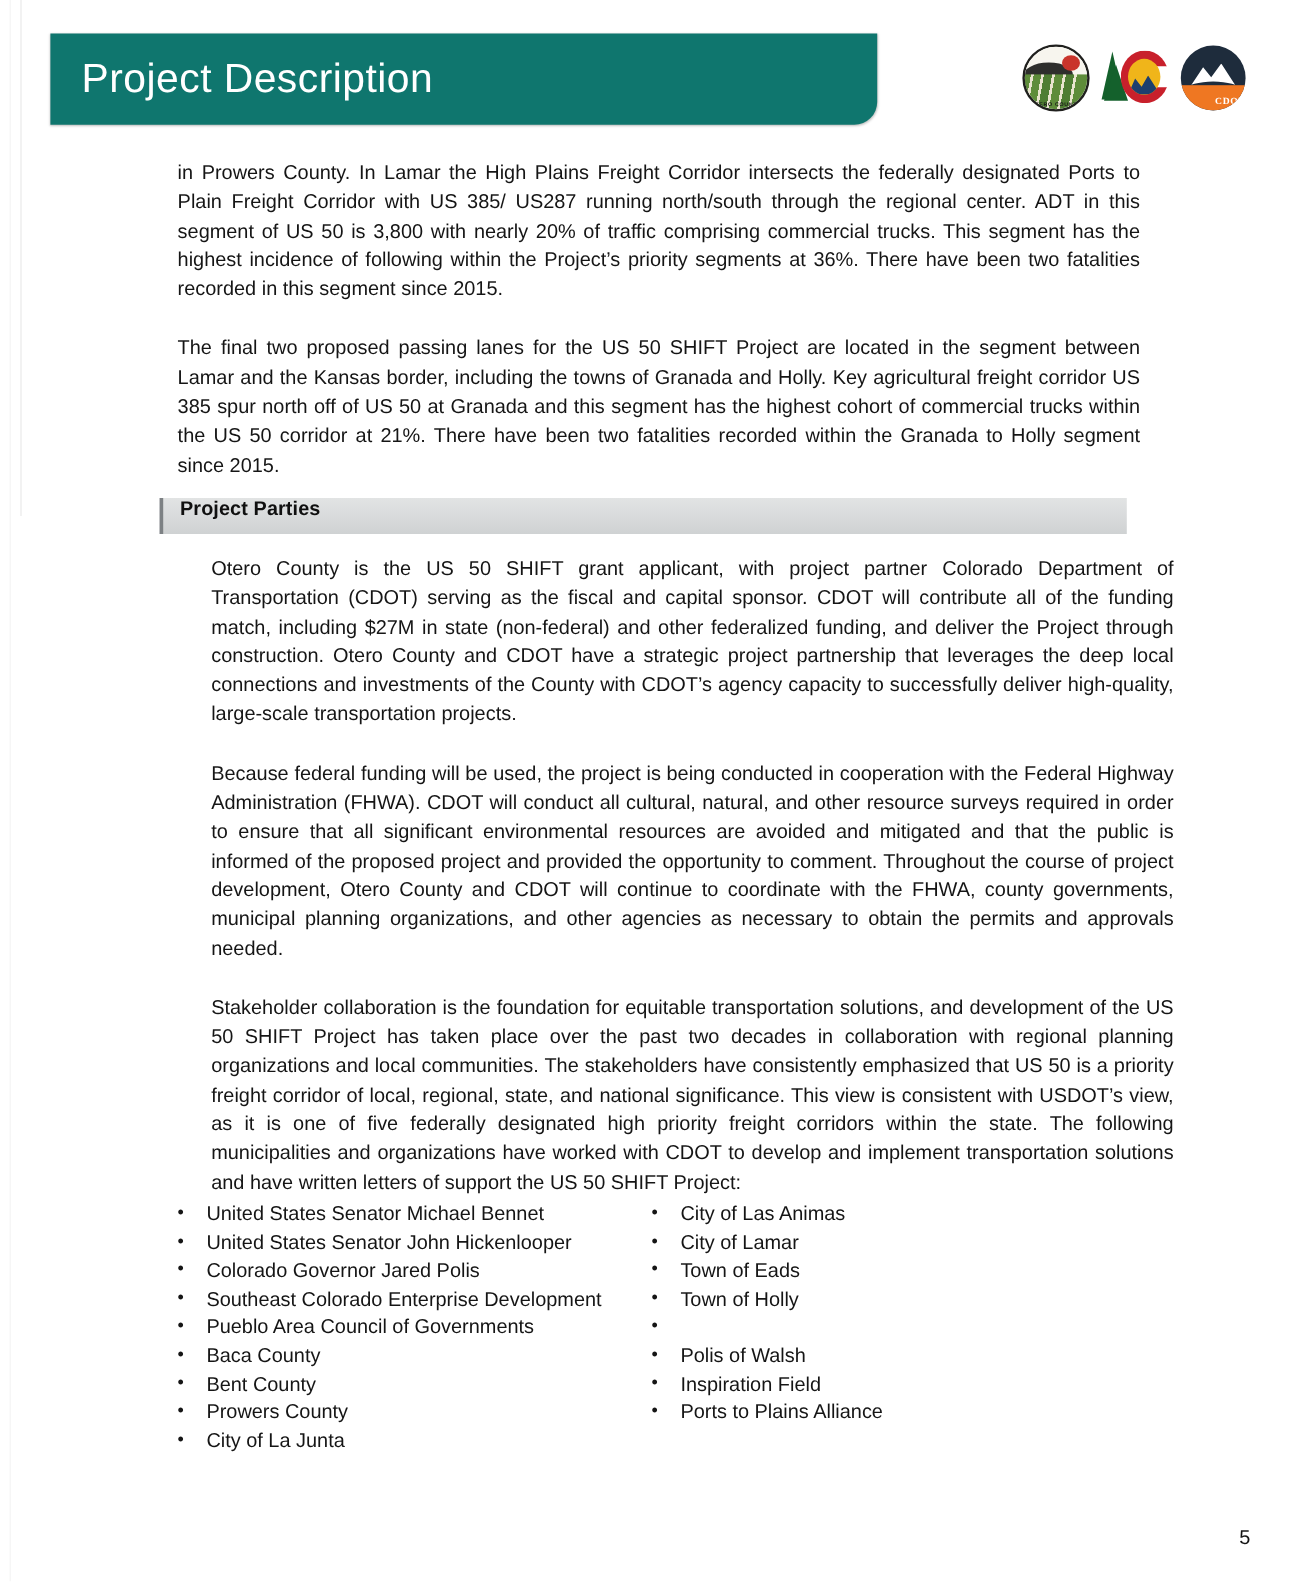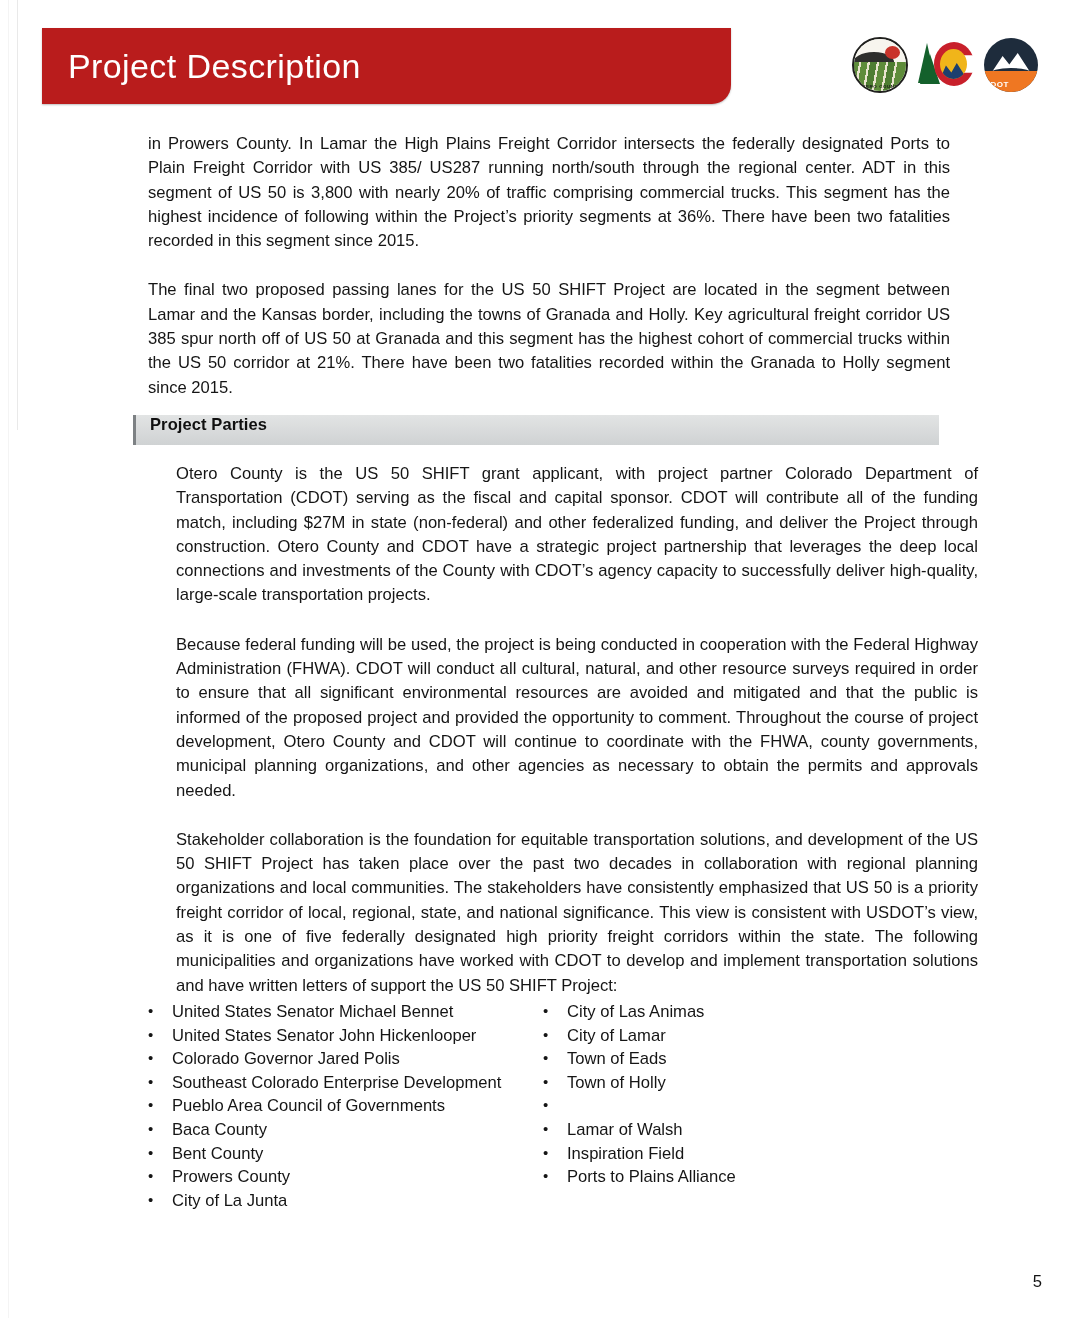--- a/index.html
+++ b/index.html
@@ -32,21 +32,21 @@
     background: #f4f4f4;
   }
 
   
   .header-band {
     position: absolute;
     left: 42px;
     top: 28px;
     width: 689px;
     height: 76px;
-    background: #b91c1c;
+    background: #0f766e;
     border-bottom-right-radius: 19px;
     box-shadow: 0 1px 2px rgba(0,0,0,0.25);
     display: flex;
     align-items: center;
   }
   .header-title {
     color: #ffffff;
     font-size: 34px;
     font-weight: 400;
     letter-spacing: 0.4px;
@@ -171,26 +171,26 @@
     clip-path: polygon(0 100%, 30% 14%, 46% 52%, 66% 0, 100% 100%);
   }
   .cdot-swoosh {
     position: absolute; left: 5px; top: 30px;
     width: 44px; height: 12px;
     background: #1e2c3c;
     border-radius: 50% 50% 40% 40%;
   }
   .cdot-text {
     position: absolute; left: 0; right: 0; bottom: 3px;
-    text-align: left;
+    text-align: right;
     color: #ffffff;
     font-size: 8px;
     font-weight: 700;
     letter-spacing: 0.6px;
-    font-family: Liberation Sans, sans-serif;
+    font-family: Liberation Serif, serif;
   }
 
   
   .content {
     position: absolute;
     left: 148px;
     top: 132px;
     width: 802px;
   }
   p.body {
@@ -390,21 +390,21 @@
         </li>
       <li>
           <span class="bmark">•</span>
           <span class="btext">Town of Holly</span>
         </li>
       <li>
           <span class="bmark">•</span>
         </li>
       <li>
           <span class="bmark">•</span>
-          <span class="btext">Lamar of Walsh</span>
+          <span class="btext">Polis of Walsh</span>
         </li>
       <li>
           <span class="bmark">•</span>
           <span class="btext">Inspiration Field</span>
         </li>
       <li>
           <span class="bmark">•</span>
           <span class="btext">Ports to Plains Alliance</span>
         </li>
     </ul>

